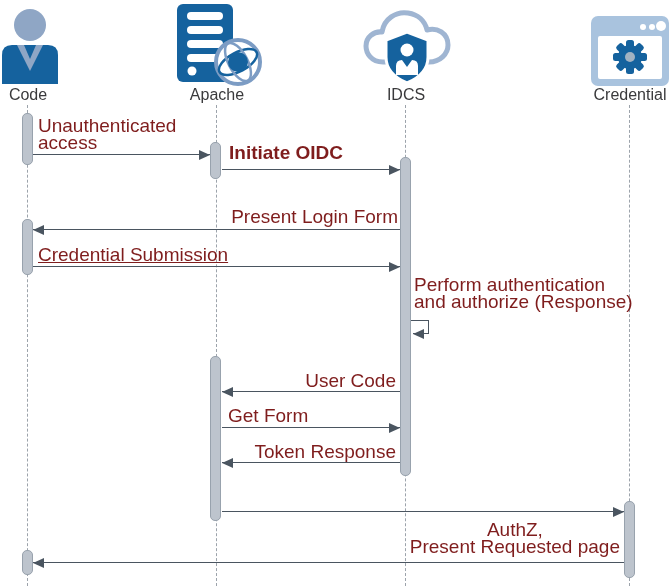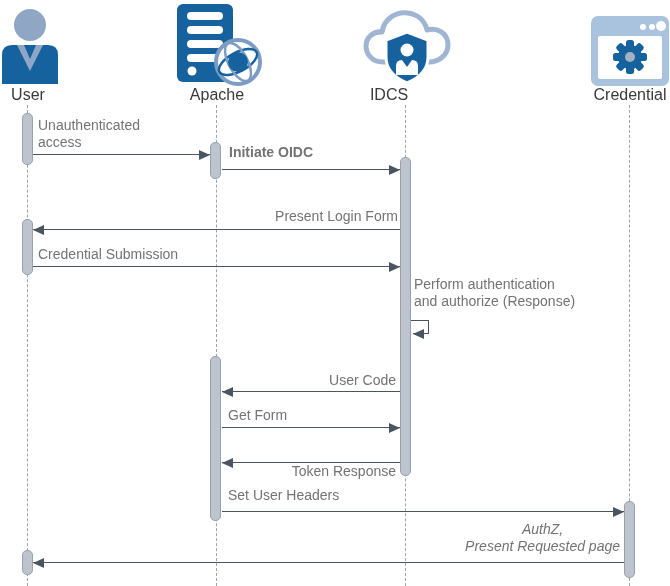--- a/index.html
+++ b/index.html
@@ -3,21 +3,21 @@
 <meta charset="utf-8">
 <style>
   html,body{margin:0;padding:0;background:#fff;}
   .canvas{position:relative;width:670px;height:586px;background:#fff;overflow:hidden;
           font-family:"Liberation Sans",sans-serif;}
   .lifeline{position:absolute;top:105px;bottom:0;width:0;border-left:1px dashed #9ca3ab;}
   .actor-label{position:absolute;top:86px;transform:translateX(-50%);white-space:nowrap;
                font-size:16px;color:#3a3a3c;}
   .activation{position:absolute;width:11px;background:#bdc4cd;border:1px solid #98a2ad;
               border-radius:5px;box-sizing:border-box;}
-  .msg-label{position:absolute;font-size:14px;line-height:17px;color:#737373;white-space:pre-line;}
+  .msg-label{position:absolute;font-size:19px;line-height:17px;color:#7f1d1d;white-space:pre-line;}
   .msg-label.right{text-align:center;}
   .arrow{position:absolute;height:0;border-top:1.5px solid #4a5560;}
   .vseg{position:absolute;width:0;border-left:1.5px solid #4a5560;}
   .head-r{position:absolute;right:0;top:-5px;width:0;height:0;
           border-top:5px solid transparent;border-bottom:5px solid transparent;
           border-left:11px solid #4a5560;}
   .head-l{position:absolute;left:0;top:-5px;width:0;height:0;
           border-top:5px solid transparent;border-bottom:5px solid transparent;
           border-right:11px solid #4a5560;}
   .icon{position:absolute;}
@@ -68,23 +68,23 @@
     <g fill="#15629e">
       <rect x="35" y="24" width="8" height="34" rx="2.5"></rect>
       <rect x="35" y="24" width="8" height="34" rx="2.5" transform="rotate(45 39 41)"></rect>
       <rect x="35" y="24" width="8" height="34" rx="2.5" transform="rotate(90 39 41)"></rect>
       <rect x="35" y="24" width="8" height="34" rx="2.5" transform="rotate(135 39 41)"></rect>
       <circle cx="39" cy="41" r="12"></circle>
     </g>
     <circle cx="39" cy="41" r="5" fill="#a2b2c2"></circle>
   </svg>
 
-  <div class="actor-label" style="left:28px;">User</div>
+  <div class="actor-label" style="left:28px;">Code</div>
   <div class="actor-label" style="left:217px;text-align:center;">Apache</div>
-  <div class="actor-label" style="left:389px;">IDCS</div>
+  <div class="actor-label" style="left:406px;">IDCS</div>
   <div class="actor-label" style="left:630px;">Credential</div>
 
   <div class="activation" style="left:22px;top:113px;height:52px;"></div>
   <div class="activation" style="left:22px;top:219px;height:56px;"></div>
   <div class="activation" style="left:22px;top:550px;height:25px;"></div>
   <div class="activation" style="left:210px;top:142px;height:37px;"></div>
   <div class="activation" style="left:210px;top:356px;height:165px;"></div>
   <div class="activation" style="left:400px;top:157px;height:319px;"></div>
   <div class="activation" style="left:624px;top:501px;height:77px;"></div>
 
@@ -97,21 +97,21 @@
   <div class="msg-label" style="left:229px;top:144px;font-weight:bold;">Initiate OIDC</div>
   <div class="arrow" style="left:222px;top:169px;width:178px;">
       <span class="head-r"></span>
     </div>
 
   <div class="msg-label right" style="right:272px;top:208px;">Present Login Form</div>
   <div class="arrow" style="left:33px;top:229px;width:367px;">
       <span class="head-l"></span>
     </div>
 
-  <div class="msg-label" style="left:38px;top:246px;">Credential Submission</div>
+  <div class="msg-label" style="left:38px;top:246px;text-decoration:underline;">Credential Submission</div>
   <div class="arrow" style="left:33px;top:266px;width:367px;">
       <span class="head-r"></span>
     </div>
 
   <div class="msg-label" style="left:414px;top:276px;">Perform authentication
 and authorize (Response)</div>
   <div class="arrow" style="left:411px;top:320px;width:18px;"></div>
   <div class="vseg" style="left:428px;top:320px;height:13px;"></div>
   <div class="arrow" style="left:413px;top:333px;width:16px;">
       <span class="head-l"></span>
@@ -120,29 +120,28 @@
   <div class="msg-label right" style="right:274px;top:372px;">User Code</div>
   <div class="arrow" style="left:222px;top:391px;width:178px;">
       <span class="head-l"></span>
     </div>
 
   <div class="msg-label" style="left:228px;top:407px;">Get Form</div>
   <div class="arrow" style="left:222px;top:427px;width:178px;">
       <span class="head-r"></span>
     </div>
 
-  <div class="msg-label right" style="right:274px;top:443px;margin-top:20px;">Token Response</div>
+  <div class="msg-label right" style="right:274px;top:443px;">Token Response</div>
   <div class="arrow" style="left:222px;top:462px;width:178px;">
       <span class="head-l"></span>
     </div>
 
-  <div class="msg-label" style="left:228px;top:487px;">Set User Headers</div>
   <div class="arrow" style="left:222px;top:511px;width:402px;">
       <span class="head-r"></span>
     </div>
 
-  <div class="msg-label right" style="right:50px;top:521px;font-style:italic;">AuthZ,
+  <div class="msg-label right" style="right:50px;top:521px;">AuthZ,
 Present Requested page</div>
   <div class="arrow" style="left:33px;top:562px;width:591px;">
       <span class="head-l"></span>
     </div>
 
 </div>
 
 </body></html>

